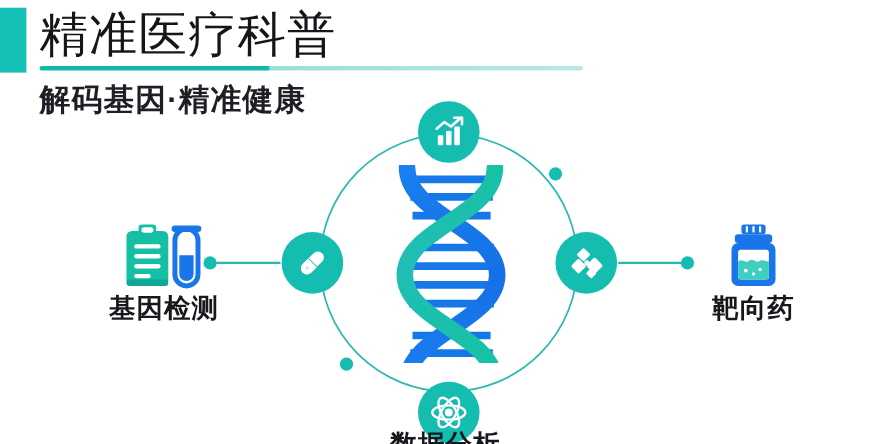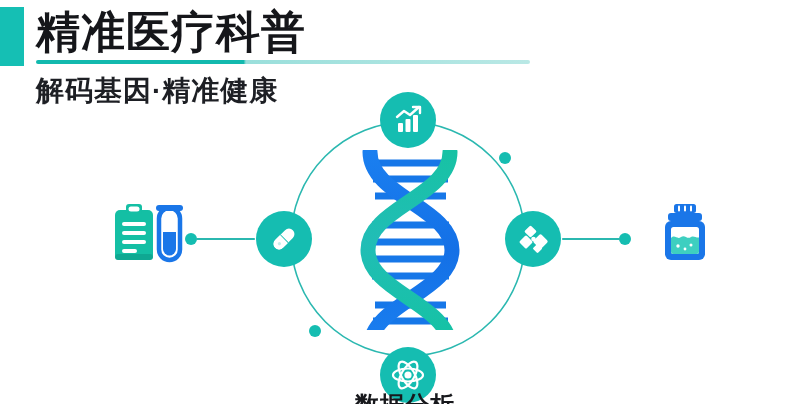--- a/index.html
+++ b/index.html
@@ -25,21 +25,21 @@
     top: 7px;
     width: 24px;
     height: 59px;
     background: #15bfb4;
   }
   .title {
     position: absolute;
     left: 36px;
     top: 6px;
     font-size: 44px;
-    font-weight: 700;
+    font-weight: 400;
     letter-spacing: 1px;
     color: #15161a;
     line-height: 52px;
     white-space: nowrap;
   }
   .title-rule {
     position: absolute;
     left: 36px;
     top: 60px;
     width: 494px;
@@ -238,20 +238,21 @@
           <rect x="11" y="29" width="24" height="4" rx="2"></rect>
           <rect x="11" y="38" width="24" height="4" rx="2"></rect>
           <rect x="11" y="47" width="15" height="4" rx="2"></rect>
         </g>
 
         <rect x="48" y="6" width="21" height="52" rx="10.5" fill="#ffffff" stroke="#1a76e8" stroke-width="4.5"></rect>
         <rect x="45" y="3" width="27" height="6" rx="3" fill="#1a76e8"></rect>
         <path d="M52,30 L65,30 L65,47 a6.5,6.5 0 0 1 -13,0 Z" fill="#1a76e8"></path>
       </svg>
     </div>
+    <div class="side-label">基因检测</div>
   </div>
 
   <div class="side-group group-right">
     <div class="side-icon">
       <svg width="66" height="62" viewBox="0 0 66 62">
 
         <rect x="22" y="2" width="22" height="9" rx="2.5" fill="#1a76e8"></rect>
         <g stroke="#ffffff" stroke-width="2" stroke-linecap="round">
           <line x1="27" y1="4.5" x2="27" y2="8.5"></line>
           <line x1="33" y1="4.5" x2="33" y2="8.5"></line>
@@ -265,17 +266,18 @@
 
         <path d="M19,36 c4,-4 6,2 10,-1 c4,-3 6,3 10,0 c3,-1.5 5,1 8,0.5
                  L47,49.5 a2.5,2.5 0 0 1 -2.5,2.5 L21.5,52 A2.5,2.5 0 0 1 19,49.5 Z" fill="#3ecfc0"></path>
         <g fill="#ffffff">
           <circle cx="26" cy="44" r="1.7"></circle>
           <circle cx="33" cy="47" r="1.4"></circle>
           <circle cx="39" cy="43" r="1.5"></circle>
         </g>
       </svg>
     </div>
+    <div class="side-label">靶向药</div>
   </div>
 
   <div class="bottom-caption">数据分析</div>
 
 </div>
 
 </body></html>

